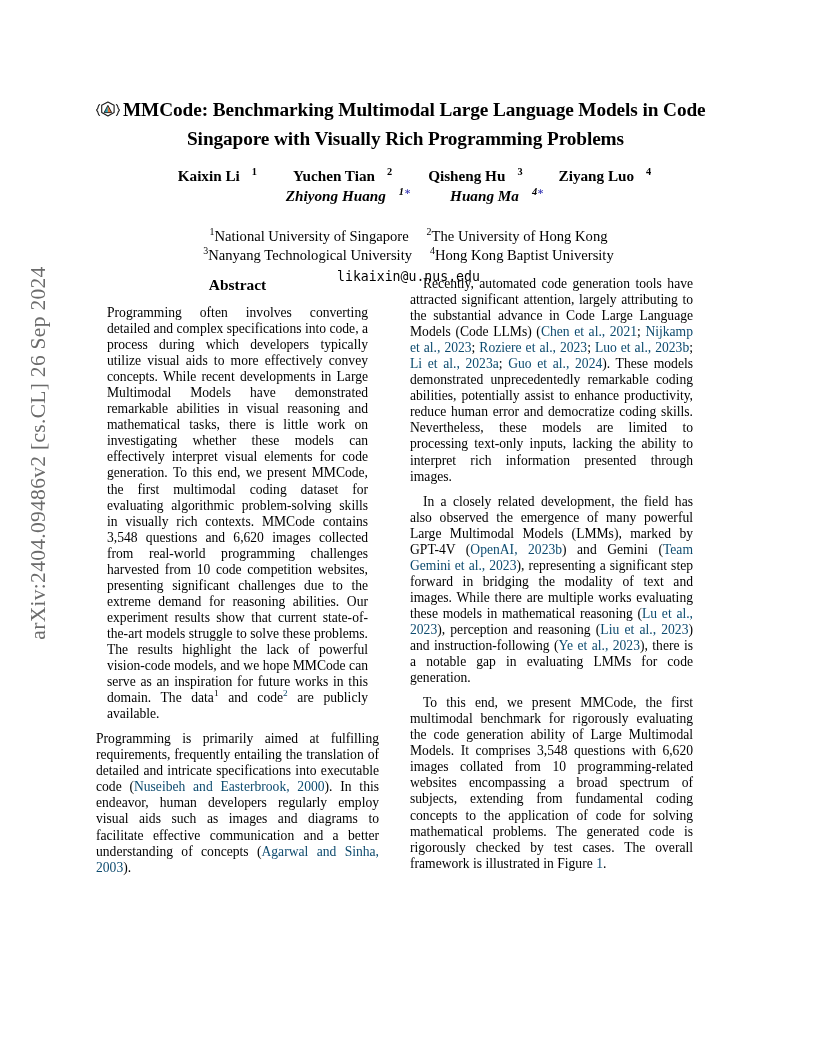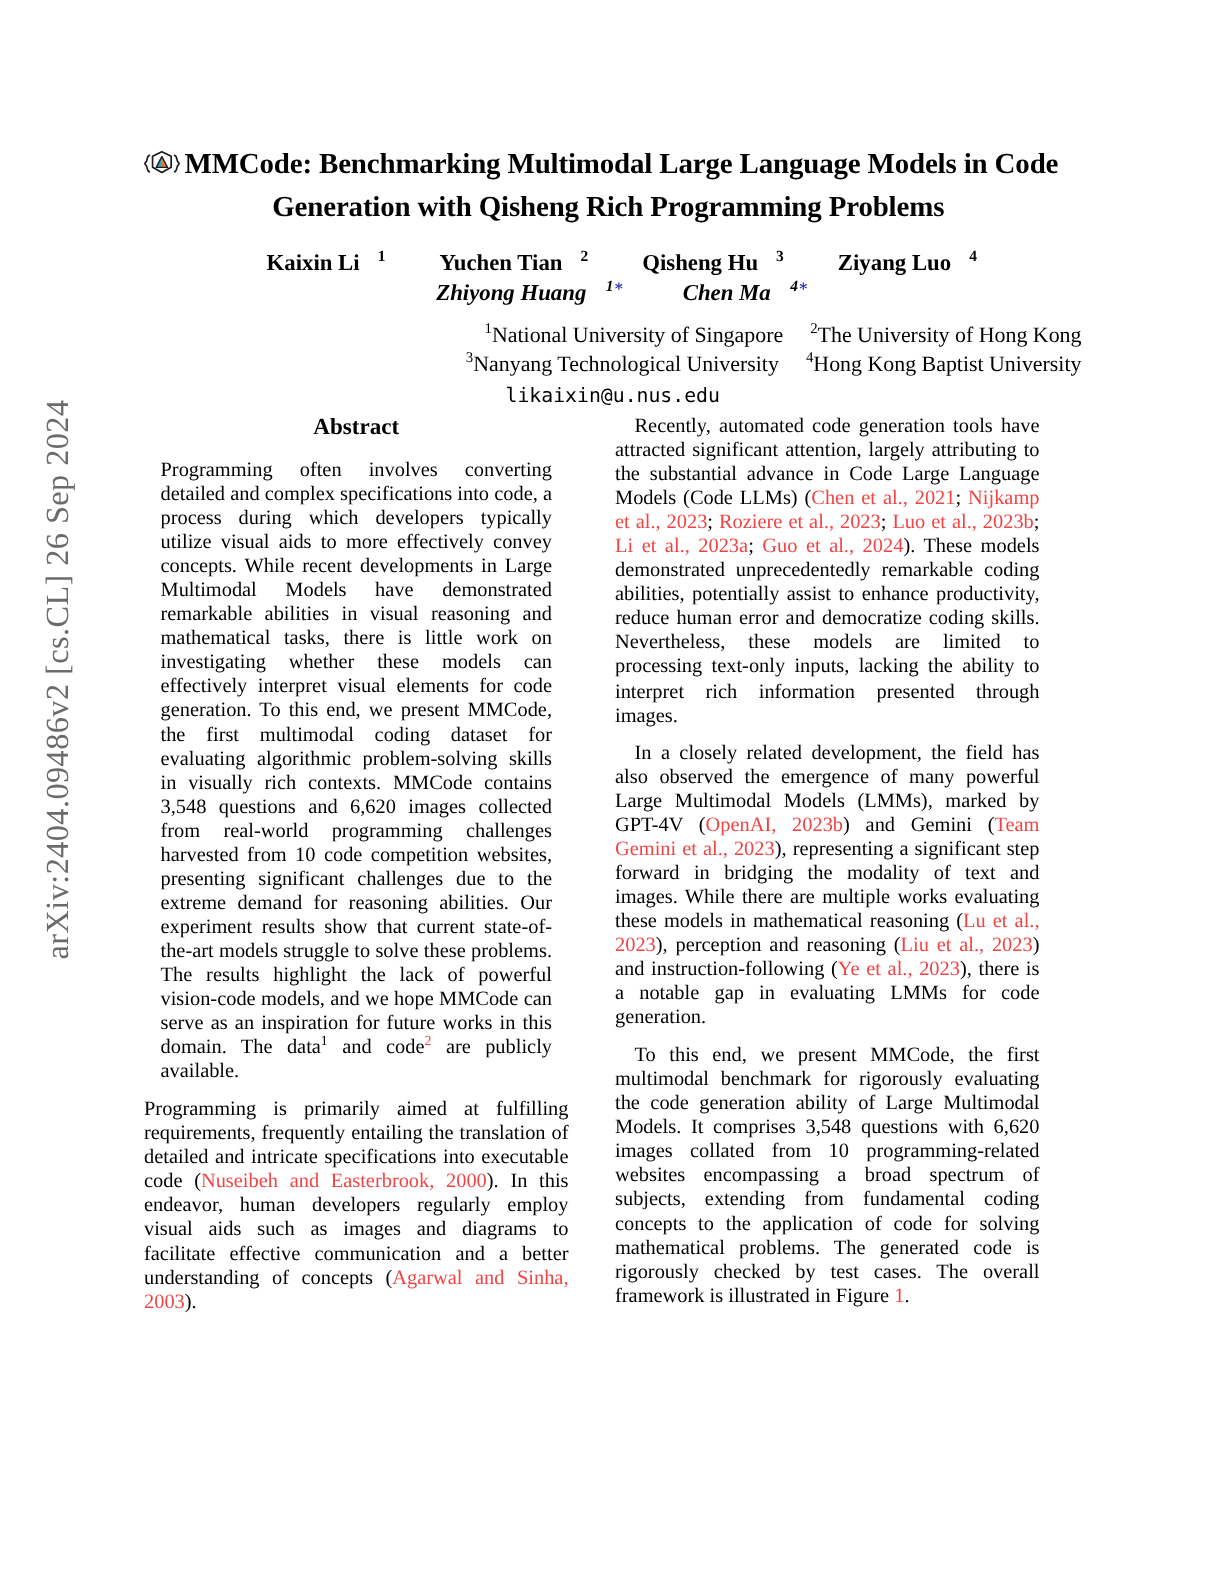--- a/index.html
+++ b/index.html
@@ -74,22 +74,22 @@
   .authors {
     margin-top: 15px;
     text-align: center;
     font-size: 15.2px;
     font-weight: bold;
     line-height: 20px;
   }
   .authors .row1 span { margin: 0 12px; text-align: right; }
   .authors .row2 span { margin: 0 13px; font-style: italic; }
   .affils {
-    margin-top: 9px;
-    text-align: right;
+    margin-top: 21px;
+    text-align: center;
     font-size: 14.6px;
     line-height: 19.3px;
   }
   .affils .aff { display: inline-block; }
   .affils .aff + .aff { margin-left: 18px; }
   .email {
     margin-top: 3px;
     text-align: center;
     font-family: "DejaVu Sans Mono", "Liberation Mono", monospace;
     font-size: 13.2px;
@@ -134,21 +134,21 @@
   .abstract-body p.body { text-align: justify; }
 
   .section-head {
     font-size: 15.4px;
     font-weight: bold;
     margin: 15px 0 8px 0;
   }
   .section-head .num { margin-right: 13px; }
 
   a.cite, .cite {
-    color: #ef4444;
+    color: #0c4a6e;
     text-decoration: none;
   }
 </style>
 </head>
 <body>
 
 <div id="page">
 
   <div id="arxiv-stamp">
     <span class="stamp-text">arXiv:2404.09486v2  [cs.CL]  26 Sep 2024</span>
@@ -161,30 +161,30 @@
         <span class="logo-icon">
           <svg width="24" height="19" viewBox="0 0 24 19" aria-hidden="true">
             <path d="M3.6 1.2 C1.6 1.6 2.6 4.6 1.1 5.4 C0.5 5.7 0.5 6.5 1.1 6.9 C2.6 7.7 1.6 10.7 3.6 11.1" fill="none" stroke="#1a1a1a" stroke-width="1.1" stroke-linecap="round" transform="translate(0,3.3) scale(1,1.1)"></path>
             <path d="M20.4 1.2 C22.4 1.6 21.4 4.6 22.9 5.4 C23.5 5.7 23.5 6.5 22.9 6.9 C21.4 7.7 22.4 10.7 20.4 11.1" fill="none" stroke="#1a1a1a" stroke-width="1.1" stroke-linecap="round" transform="translate(0,3.3) scale(1,1.1)"></path>
             <path d="M11.9 2.1 L18.1 5.2 L18.1 12.5 L11.9 16.0 L5.7 12.5 L5.7 5.2 Z" fill="#ffffff" stroke="#1a1a1a" stroke-width="1.1" stroke-linejoin="round"></path>
             <path d="M11.9 5.4 L8.1 12.6 L11.9 12.6 Z" fill="#2aa6b8"></path>
             <path d="M11.9 5.4 L15.7 12.6 L11.9 12.6 Z" fill="#e8773a"></path>
             <path d="M11.9 5.4 L15.7 12.6 L8.1 12.6 Z" fill="none" stroke="#1a1a1a" stroke-width="0.9" stroke-linejoin="round"></path>
           </svg>
         </span><span>MMCode: Benchmarking Multimodal Large Language Models in Code</span>
-        <span class="title-line2">Generation with Qisheng Rich Programming Problems</span>
+        <span class="title-line2">Singapore with Visually Rich Programming Problems</span>
       </div>
     </div>
 
     <div class="authors">
       <div class="row1">
         <span><span>Kaixin Li</span><sup>1</sup></span><span><span>Yuchen Tian</span><sup>2</sup></span><span><span>Qisheng Hu</span><sup>3</sup></span><span><span>Ziyang Luo</span><sup>4</sup></span>
       </div>
       <div class="row2">
-        <span><span>Zhiyong Huang</span><sup>1</sup><sup class="star">∗</sup></span><span><span>Chen Ma</span><sup>4</sup><sup class="star">∗</sup></span>
+        <span><span>Zhiyong Huang</span><sup>1</sup><sup class="star">∗</sup></span><span><span>Huang Ma</span><sup>4</sup><sup class="star">∗</sup></span>
       </div>
     </div>
 
     <div class="affils">
       <div>
         <span class="aff"><sup>1</sup><span>National University of Singapore</span></span><span class="aff"><sup>2</sup><span>The University of Hong Kong</span></span>
       </div>
       <div>
         <span class="aff"><sup>3</sup><span>Nanyang Technological University</span></span><span class="aff"><sup>4</sup><span>Hong Kong Baptist University</span></span>
       </div>

